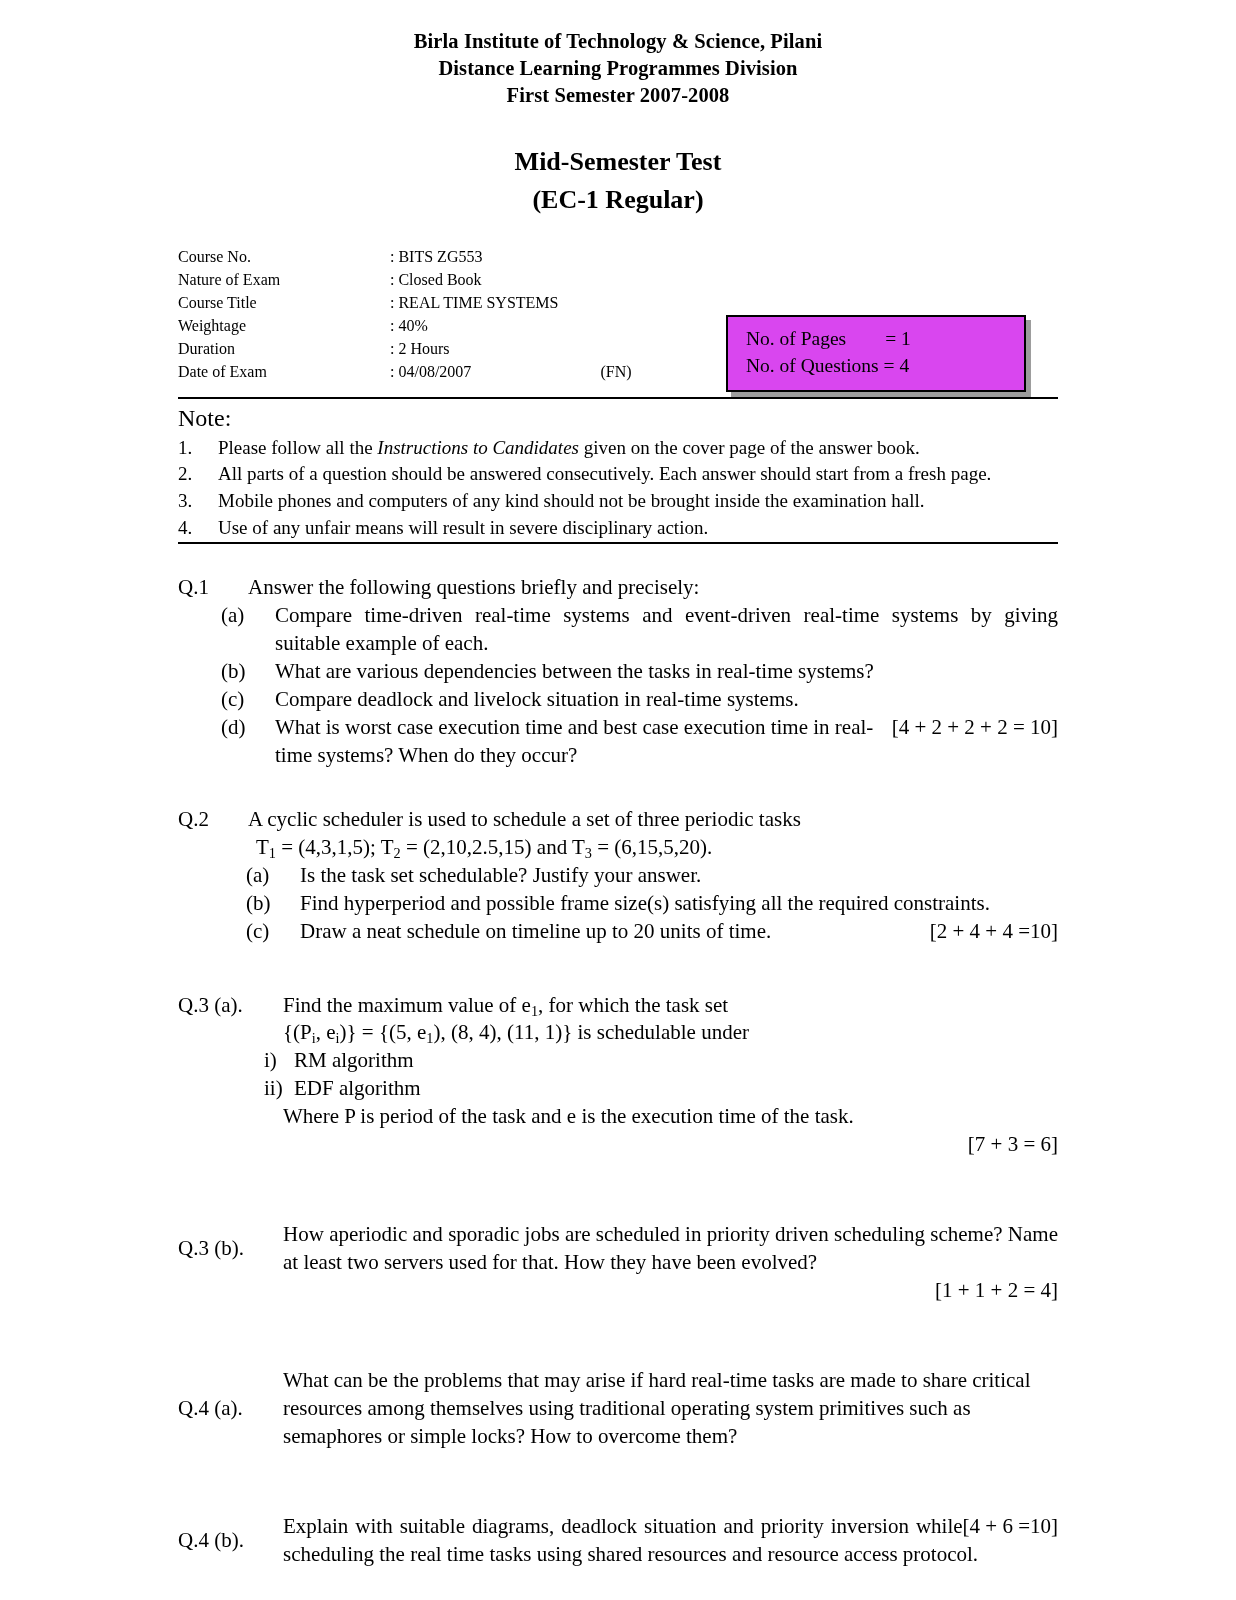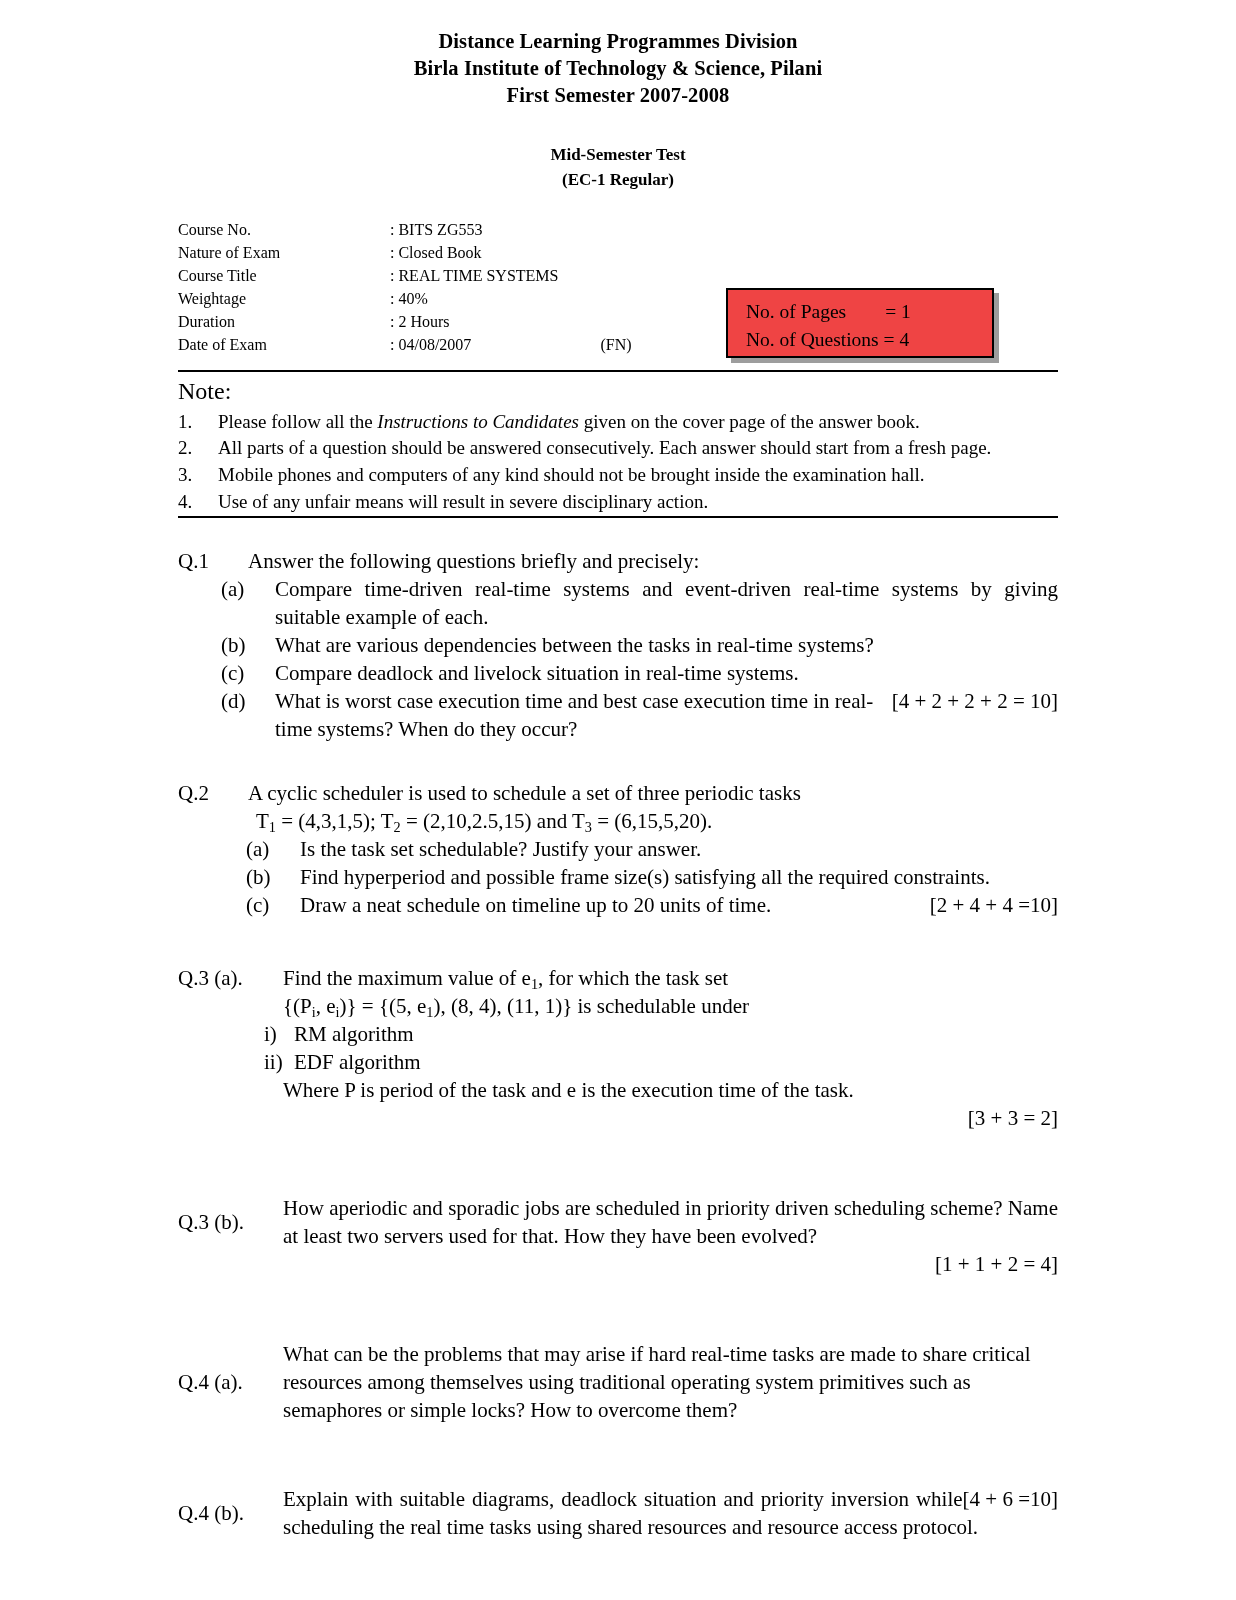--- a/index.html
+++ b/index.html
@@ -35,21 +35,21 @@
     font-size: 20.5px;
     letter-spacing: 0.1px;
   }
   .exam-title-block {
     text-align: center;
     margin-top: 34px;
     line-height: 1.45;
   }
   .exam-title-block .line {
     font-weight: bold;
-    font-size: 17px;
+    font-size: 26px;
     text-align: center;
   }
 
   
   .info-area {
     position: relative;
     margin-top: 30px;
     padding-left: 178px;
   }
   .info-table {
@@ -63,25 +63,25 @@
     white-space: pre;
   }
   .info-table td.label { width: 212px; }
   .info-table td.value { }
   .info-table td.extra { padding-left: 42px; }
 
   .count-box {
     position: absolute;
     left: 726px;
     top: 66px;
-    width: 268px;
+    width: 300px;
     box-sizing: border-box;
     border: 2px solid #000000;
-    background: #ef4444;
-    padding: 8px 0 2px 18px;
+    background: #d946ef;
+    padding: 8px 0 10px 18px;
     box-shadow: 5px 5px 0 0 #9d9d9d;
     font-size: 19.5px;
     line-height: 1.42;
   }
   .count-box .row { white-space: pre; }
 
   
   .rule {
     height: 0;
     border-top: 2px solid #000000;
@@ -171,22 +171,22 @@
     letter-spacing: 1px;
     padding-top: 64px;
   }
 </style>
 </head>
 <body>
 
 <div class="page">
 
   <div class="doc-header">
+    <div class="line">Birla Institute of Technology &amp; Science, Pilani</div>
     <div class="line">Distance Learning Programmes Division</div>
-    <div class="line">Birla Institute of Technology &amp; Science, Pilani</div>
     <div class="line">First Semester 2007-2008</div>
   </div>
 
   <div class="exam-title-block">
     <div class="line">Mid-Semester Test</div>
     <div class="line">(EC-1 Regular)</div>
   </div>
 
   <div class="info-area">
     <table class="info-table">
@@ -333,21 +333,21 @@
           <div class="sub-label" style="width:38px;">i)</div>
           <div class="sub-body">RM algorithm</div>
         </div>
         <div class="sub-row">
           <div class="sub-label" style="width:38px;">ii)</div>
           <div class="sub-body">EDF algorithm</div>
         </div>
       </div>
 
       <div class="indent-3">Where P is period of the task and e is the execution time of the task.</div>
-      <div class="marks-right">[3 + 3 = 2]</div>
+      <div class="marks-right">[7 + 3 = 6]</div>
     </div>
 
     <div class="gap-lg"></div>
     <div class="gap-sm"></div>
 
     <div class="q-group">
       <div class="q-row">
         <div class="q-label wide">Q.3 (b).</div>
         <div class="q-body just">How aperiodic and sporadic jobs are scheduled in priority driven scheduling scheme? Name at least two servers used for that. How they have been evolved?</div>
       </div>

